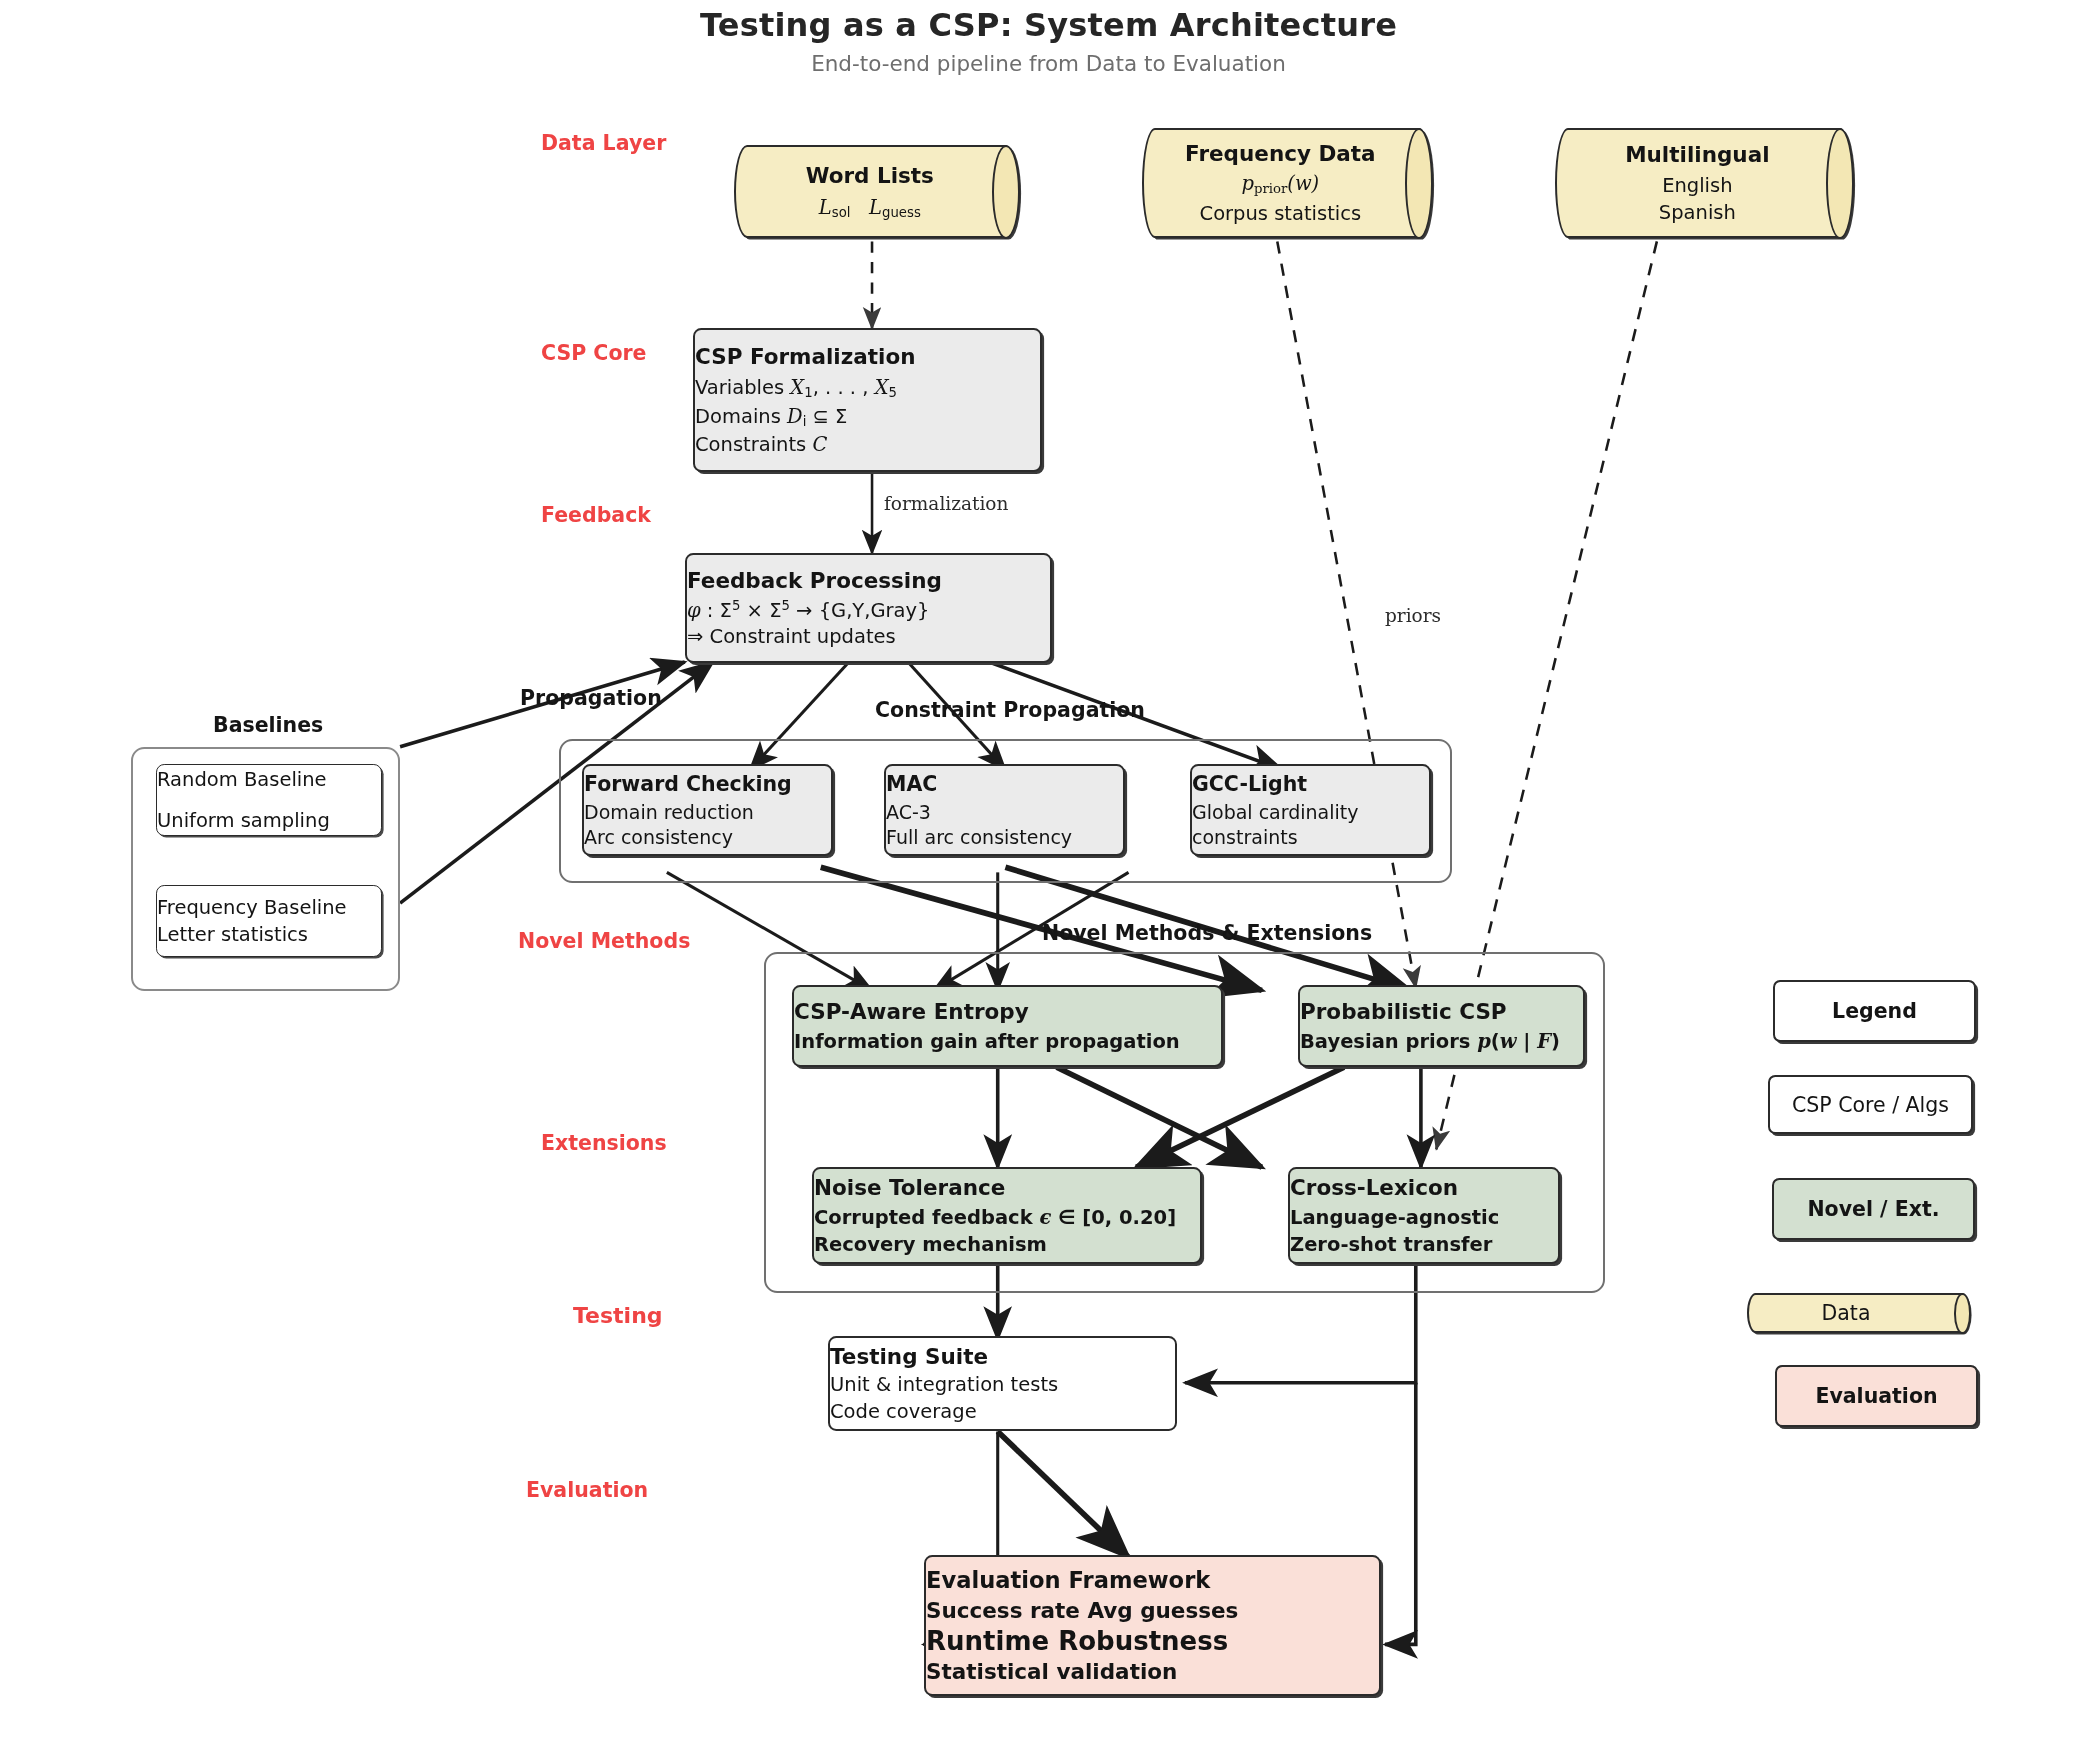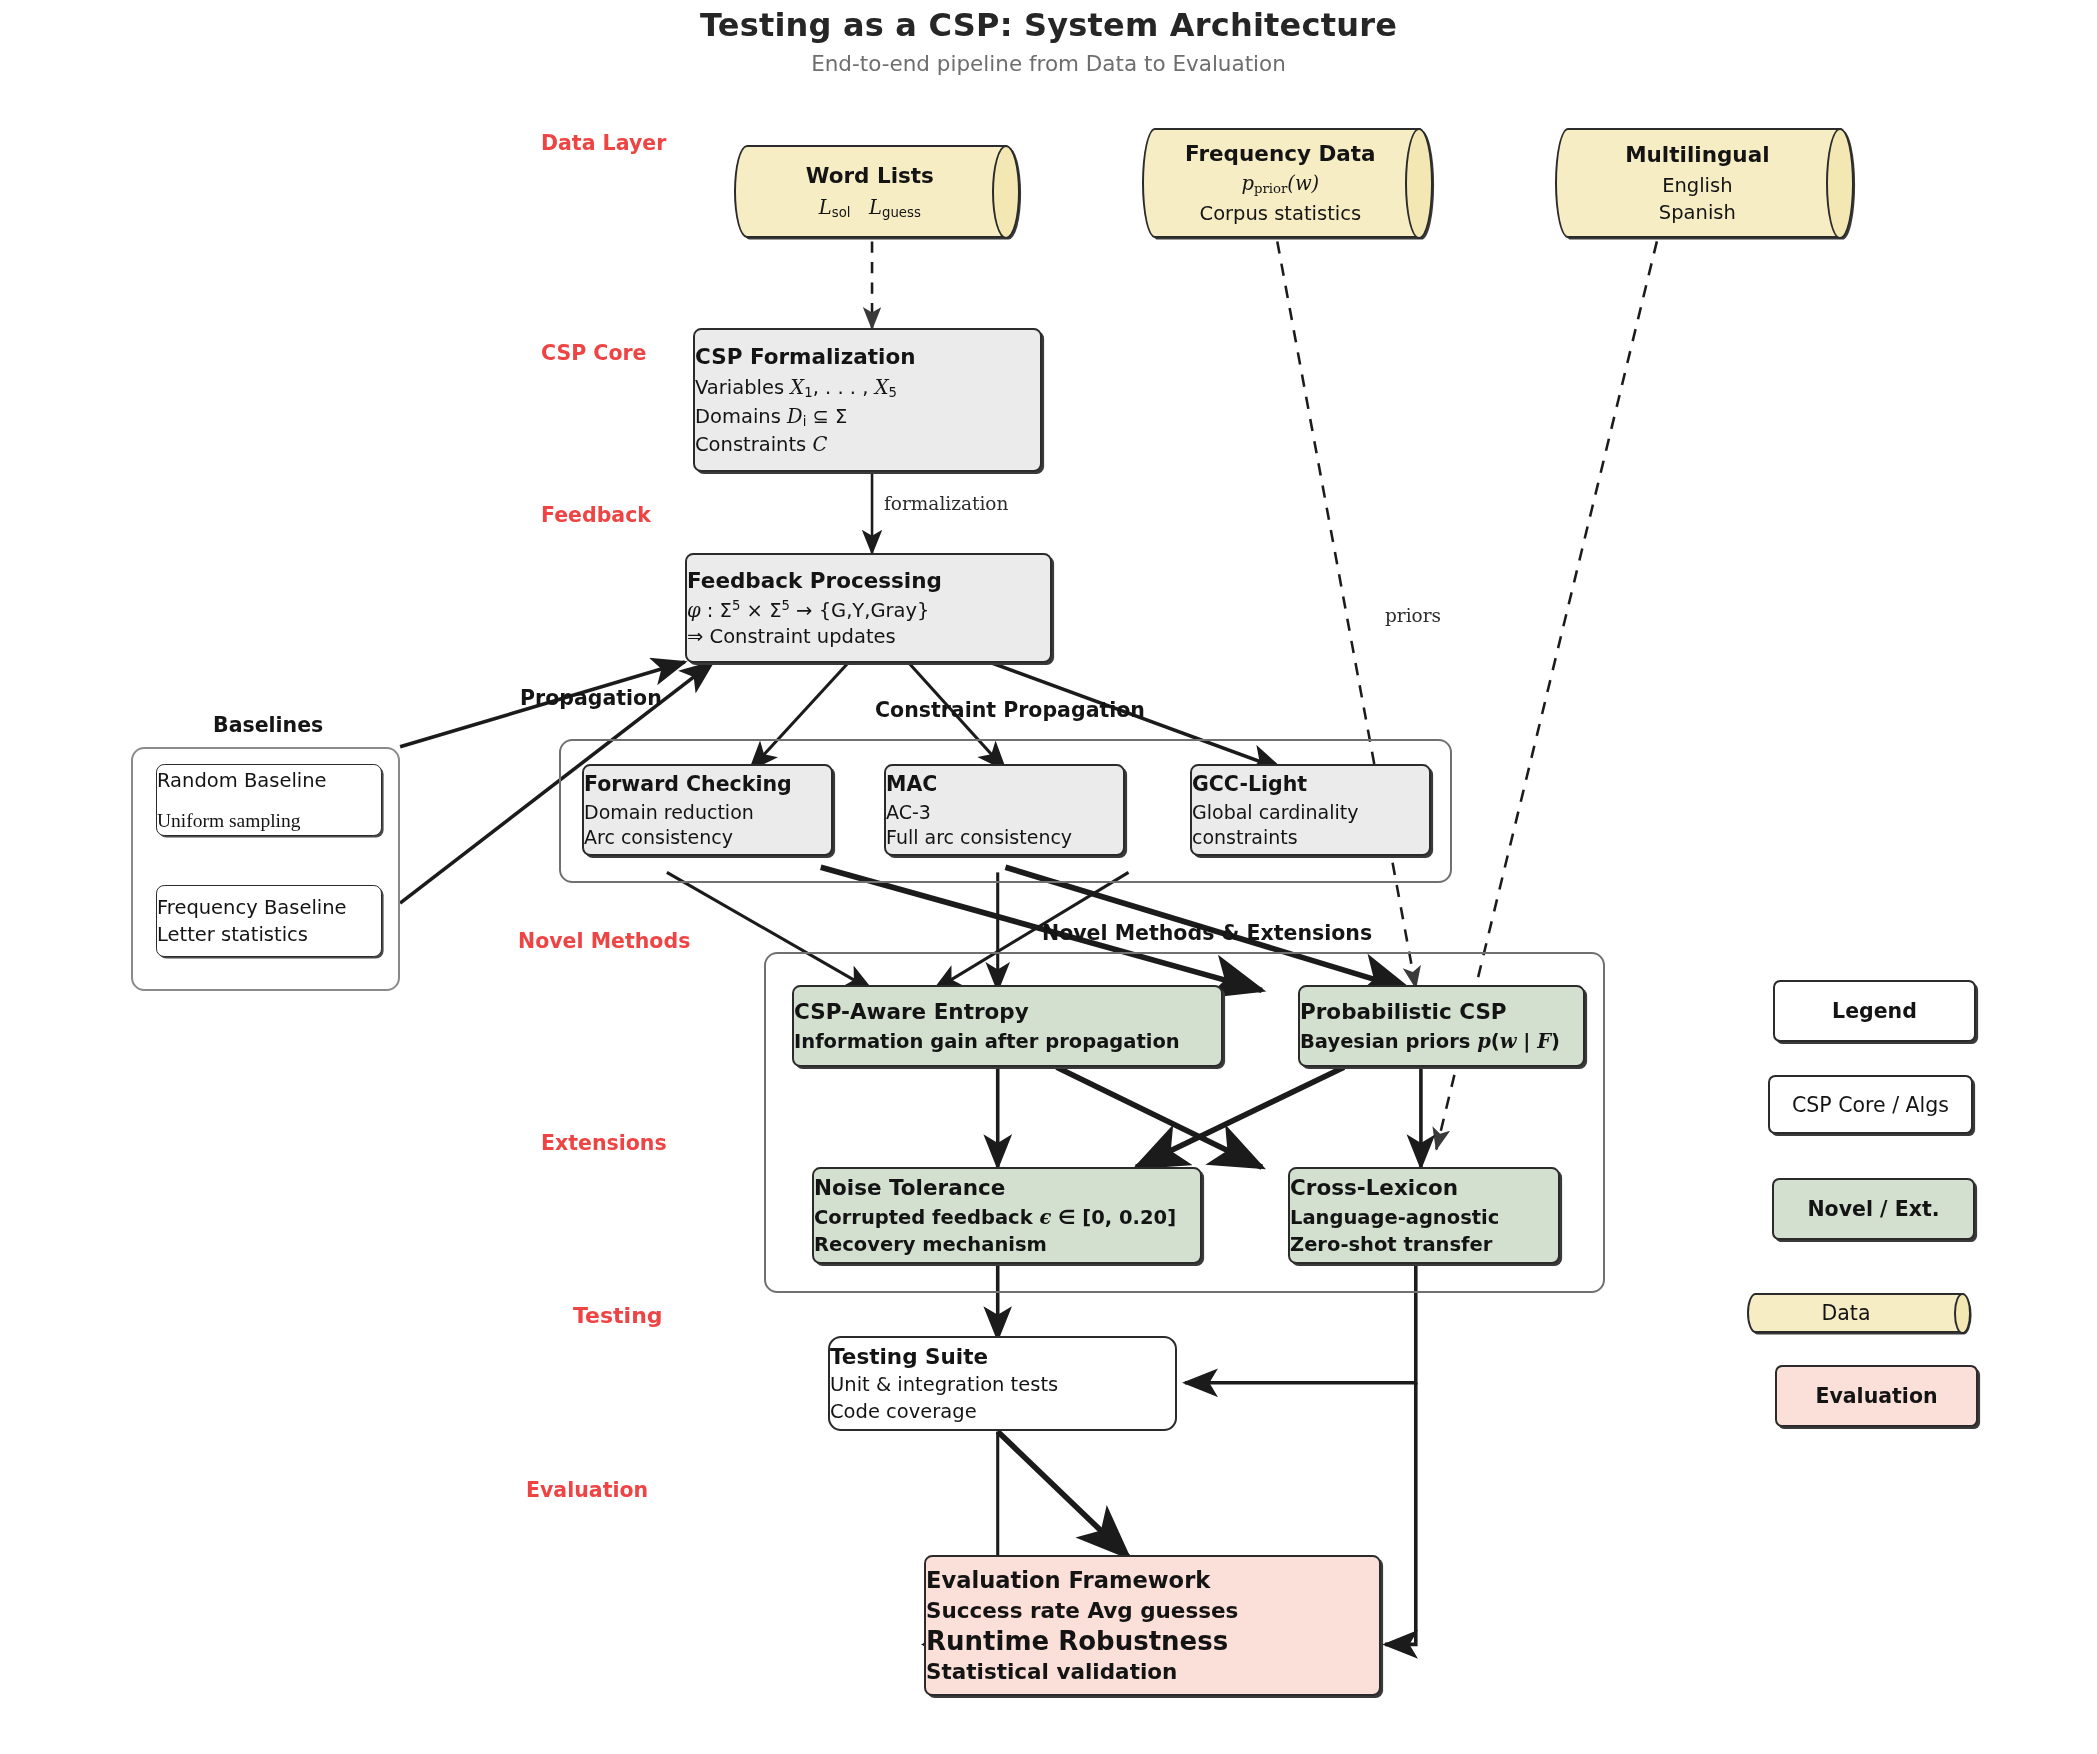--- a/index.html
+++ b/index.html
@@ -191,21 +191,21 @@
     <div class="s" style="font-size:19.5px;margin-top:4.1px;">⇒ Constraint updates</div>
   </div>
 
   <div class="grouplab" style="left:520px;top:686px;font-size:20.5px;">Propagation</div>
 
   <div class="grouplab" style="left:213px;top:713px;font-size:20.5px;">Baselines</div>
   <div class="group" style="left:131px;top:747px;width:269px;height:244px;"></div>
 
   <div class="node white" style="left:156px;top:764px;width:226px;height:72px;border-width:1.5px;box-shadow:2.1px 2.1px 0 -0.5px #4a4a4a;">
     <div class="s" style="font-size:19.5px;">Random Baseline</div>
-    <div class="s" style="font-size:19.5px;margin-top:18px;font-family:Liberation Serif, serif;">Uniform sampling</div>
+    <div class="s" style="font-size:19.5px;margin-top:18px;">Uniform sampling</div>
   </div>
 
   <div class="node white" style="left:156px;top:885px;width:226px;height:72px;border-width:1.5px;box-shadow:2.1px 2.1px 0 -0.5px #4a4a4a;">
     <div class="s" style="font-size:19.5px;">Frequency Baseline</div>
     <div class="s" style="font-size:19.5px;margin-top:4.1px;">Letter statistics</div>
   </div>
 
   <div class="grouplab" style="left:875px;top:698px;font-size:20.5px;">Constraint Propagation</div>
   <div class="group dark" style="left:559px;top:739px;width:893px;height:144px;"></div>
 
@@ -251,21 +251,21 @@
     </div>
     <div class="s" style="font-size:19.5px;margin-top:4.1px;">Recovery mechanism</div>
   </div>
 
   <div class="node green" style="left:1288px;top:1167px;width:272px;height:97px;">
     <div class="t" style="font-size:21.5px;margin-bottom:5.1px;">Cross-Lexicon</div>
     <div class="s" style="font-size:19.5px;">Language-agnostic</div>
     <div class="s" style="font-size:19.5px;margin-top:4.1px;">Zero-shot transfer</div>
   </div>
 
-  <div class="node white" style="left:828px;top:1336px;width:349px;height:95px;border-width:2.1px;box-shadow:none;border-radius:13px;">
+  <div class="node white" style="left:828px;top:1336px;width:349px;height:95px;border-width:2.1px;box-shadow:none;">
     <div class="t" style="font-size:21.5px;margin-bottom:4.1px;">Testing Suite</div>
     <div class="s" style="font-size:19.5px;">Unit &amp; integration tests</div>
     <div class="s" style="font-size:19.5px;margin-top:4.1px;">Code coverage</div>
   </div>
 
   <div class="node pink" style="left:924px;top:1555px;width:457px;height:141px;">
     <div class="t" style="font-size:22.6px;margin-bottom:5.1px;">Evaluation Framework</div>
     <div class="s" style="font-size:21.5px;">Success rate      Avg guesses</div>
     <div class="s" style="font-size:26px;margin-top:3.1px;">Runtime     Robustness</div>
     <div class="s" style="font-size:21.5px;margin-top:3.1px;">Statistical validation</div>

